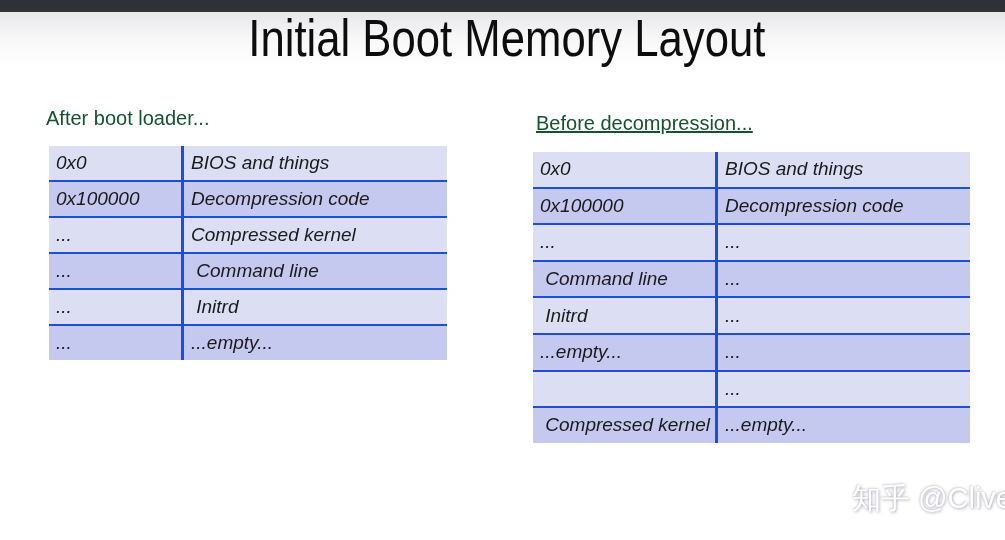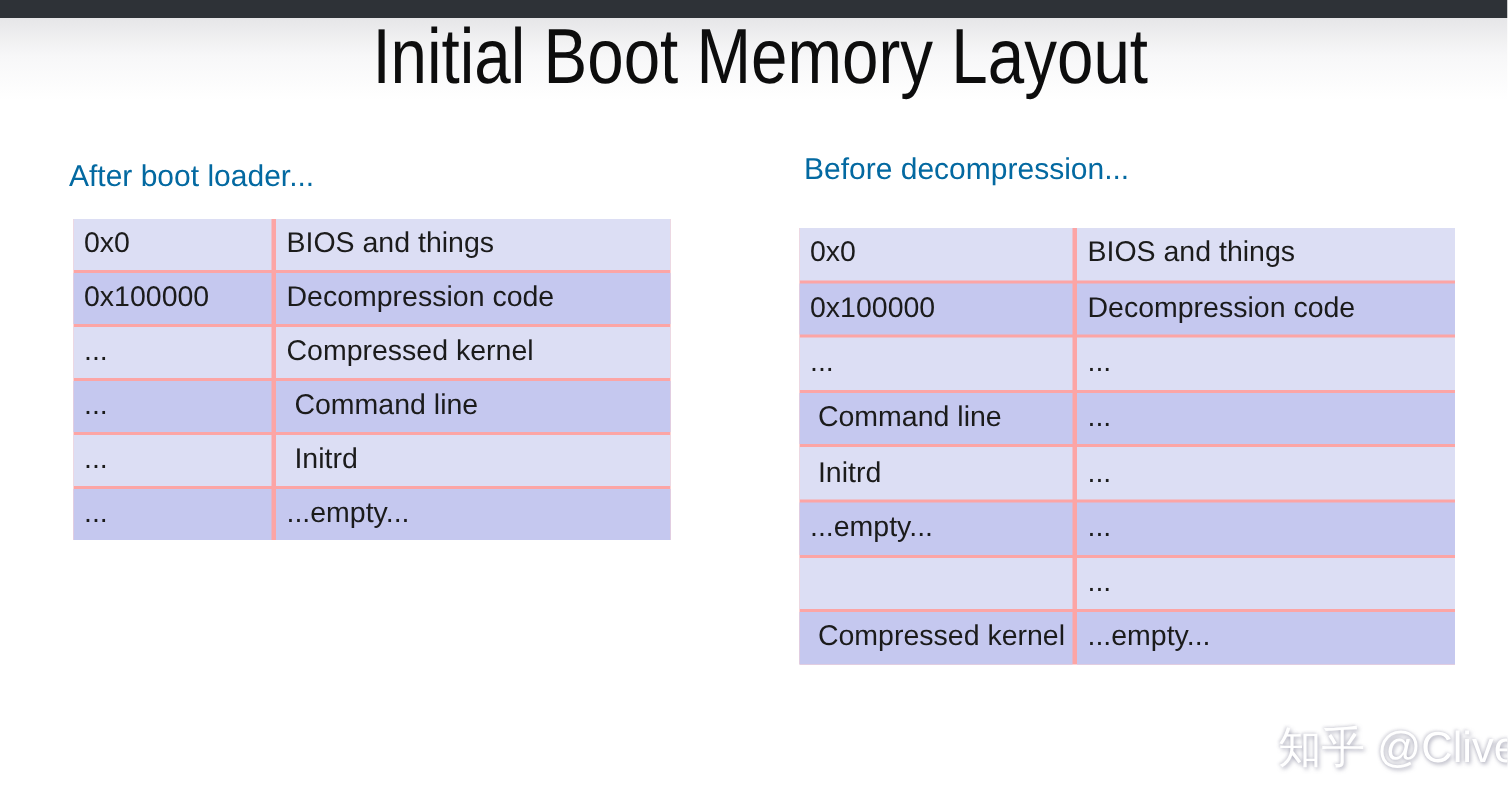--- a/index.html
+++ b/index.html
@@ -17,27 +17,27 @@
     position:absolute;top:12px;left:0;width:1005px;height:55px;
     background:linear-gradient(to bottom,#e6e6e8 0%,#f7f7f8 45%,#ffffff 100%);
   }
   .slide-title{
     position:absolute;top:4px;left:0;width:1005px;
     text-align:center;font-size:52px;font-weight:400;color:#0d0d0d;
     white-space:nowrap;
   }
   .slide-title > span{display:inline-block;transform:scaleX(0.84);transform-origin:center;}
   .panel-label{
-    position:absolute;font-size:20px;color:#0369a1;white-space:nowrap;
+    position:absolute;font-size:20px;color:#14532d;white-space:nowrap;
   }
   .label-left{left:46px;top:107px;}
-  .label-right{left:536px;top:102px;}
+  .label-right{left:536px;top:112px;text-decoration:underline;}
   .mem-table{
     display:grid;position:absolute;
-    column-gap:3px;row-gap:2px;background:#fca5a5;
+    column-gap:3px;row-gap:2px;background:#1d4ed8;font-style:italic;
   }
   .table-left{
     left:49px;top:146px;width:398px;
     grid-template-columns:132px 1fr;grid-auto-rows:34px;
   }
   .table-right{
     left:533px;top:152px;width:437px;
     grid-template-columns:182px 1fr;grid-auto-rows:34.6px;
   }
   .cell{

